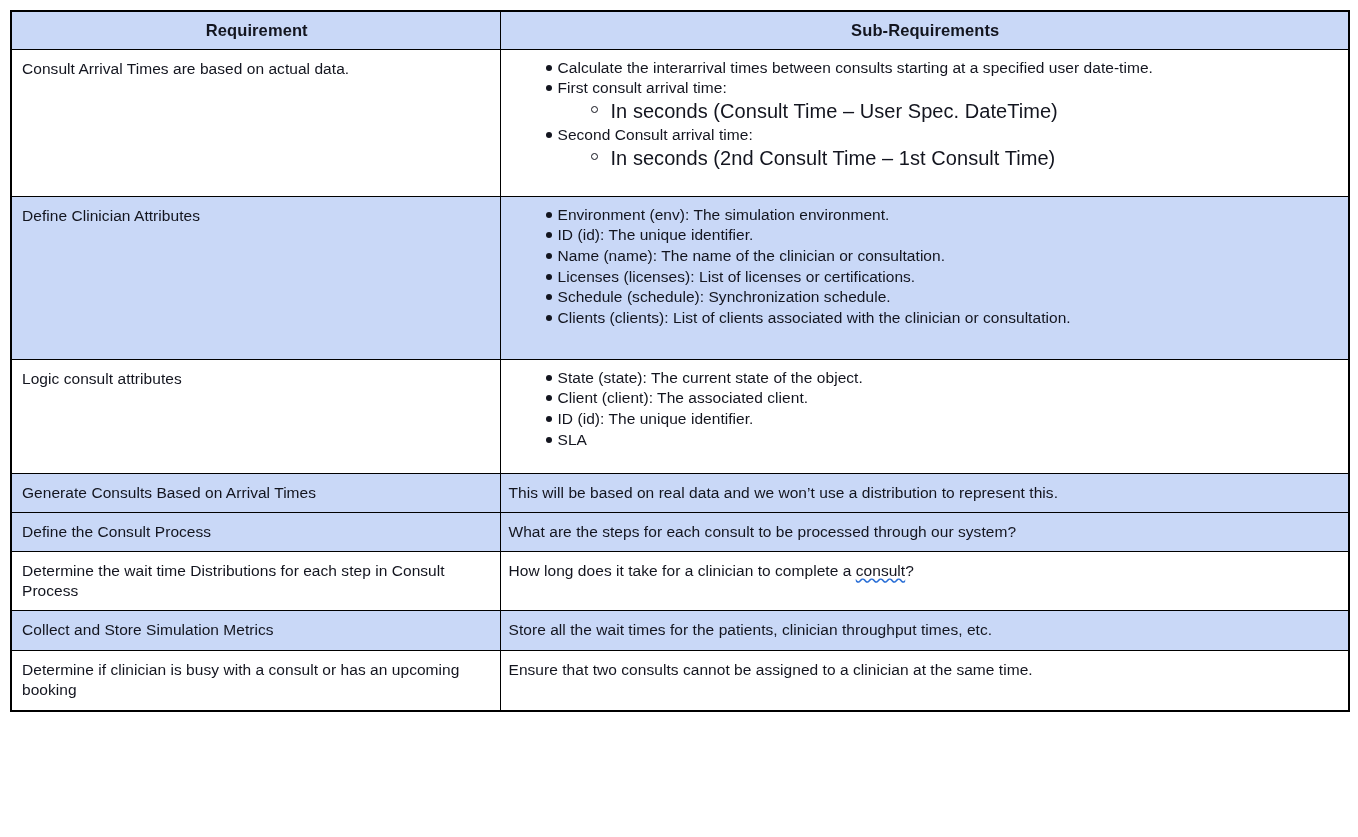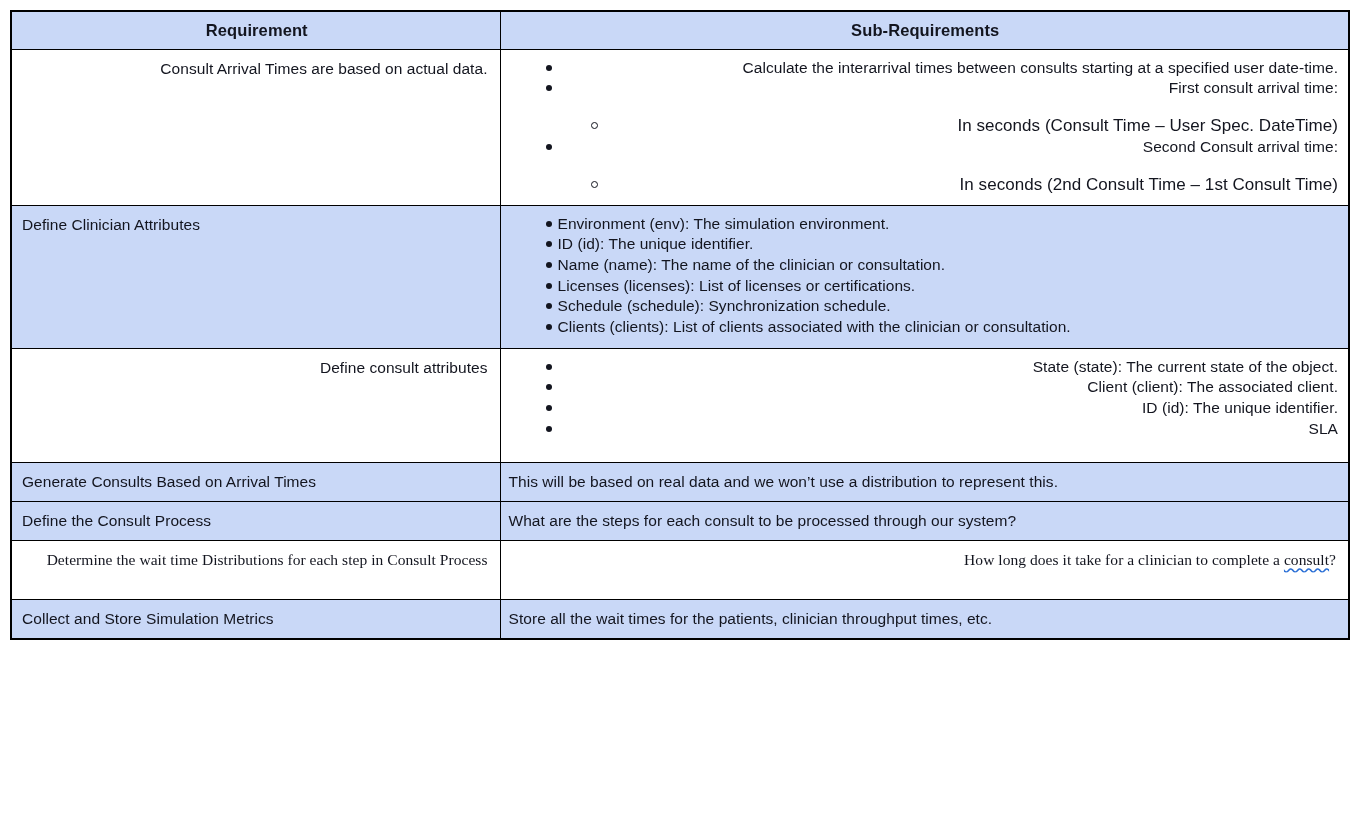--- a/index.html
+++ b/index.html
@@ -39,21 +39,21 @@
   }
   .hdr-txt {
     display: block;
     font-size: 16.5px;
     font-weight: bold;
     line-height: 1.1;
     padding: 9px 0 0 2px;
     letter-spacing: 0.1px;
   }
   tr.shade > td { background: #c9d8f7; }
-  tr.plain > td { background: #ffffff; text-align: right; }
+  tr.plain > td { background: #ffffff; }
 
   .cell-text {
     display: block;
     font-size: 15.5px;
     line-height: 1.3;
     padding: 9px 12px 9px 10px;
     letter-spacing: 0.05px;
   }
   td.sub .cell-text { padding-left: 8px; }
 
@@ -78,46 +78,46 @@
     border-radius: 50%;
     background: #13151f;
   }
   ul.sublist {
     list-style: none;
     margin: 0;
     padding: 0;
   }
   ul.sublist > li {
     position: relative;
-    font-size: 17px;
+    font-size: 20px;
     line-height: 1.27;
     padding-left: 53px;
-    margin: 17px 0 0 0;
+    margin: 1px 0 0 0;
   }
   ul.sublist > li::before {
     content: "";
     position: absolute;
     left: 33px; top: 7px;
     width: 5px; height: 5px;
     border-radius: 50%;
     border: 1.2px solid #13151f;
     background: transparent;
   }
   .spell {
     text-decoration: underline wavy #2a6fd6;
     text-decoration-skip-ink: none;
     text-underline-offset: 2px;
   }
   .h-r1 { height: 147px; }
-  .h-r2 { height: 143px; }
+  .h-r2 { height: 163px; }
   .h-r3 { height: 114px; }
   .h-r4 { height: 38px; }
   .h-r5 { height: 40px; }
   .h-r6 { height: 24px; }
-  .h-r7 { height: 59px; font-family: Liberation Serif, serif; }
+  .h-r7 { height: 59px; }
   .h-r8 { height: 40px; }
   .h-r9 { height: 60px; }
   .h-r10 { height: 39px; }
   .h-r11 { height: 40px; }
 </style>
 </head>
 <body>
 
 <div class="sheet">
   <table class="req-table">
@@ -169,21 +169,21 @@
             <li><span>Name (name): The name of the clinician or consultation.</span></li>
             <li><span>Licenses (licenses): List of licenses or certifications.</span></li>
             <li><span>Schedule (schedule): Synchronization schedule.</span></li>
             <li><span>Clients (clients): List of clients associated with the clinician or consultation.</span></li>
           </ul>
         </td>
       </tr>
 
       <tr class="plain h-r3">
         <td>
-          <span class="cell-text">Define consult attributes</span>
+          <span class="cell-text">Logic consult attributes</span>
         </td>
         <td class="sub">
           <ul class="blist">
             <li><span>State (state): The current state of the object.</span></li>
             <li><span>Client (client): The associated client.</span></li>
             <li><span>ID (id): The unique identifier.</span></li>
             <li><span>SLA</span></li>
           </ul>
         </td>
       </tr>
@@ -218,18 +218,26 @@
 
       <tr class="shade h-r8">
         <td>
           <span class="cell-text">Collect and Store Simulation Metrics</span>
         </td>
         <td class="sub">
           <span class="cell-text">Store all the wait times for the patients, clinician throughput times, etc.</span>
         </td>
       </tr>
 
+      <tr class="plain h-r9">
+        <td>
+          <span class="cell-text">Determine if clinician is busy with a consult or has an upcoming booking</span>
+        </td>
+        <td class="sub">
+          <span class="cell-text">Ensure that two consults cannot be assigned to a clinician at the same time.</span>
+        </td>
+      </tr>
 
 
 
     </tbody>
   </table>
 </div>
 
 </body></html>

